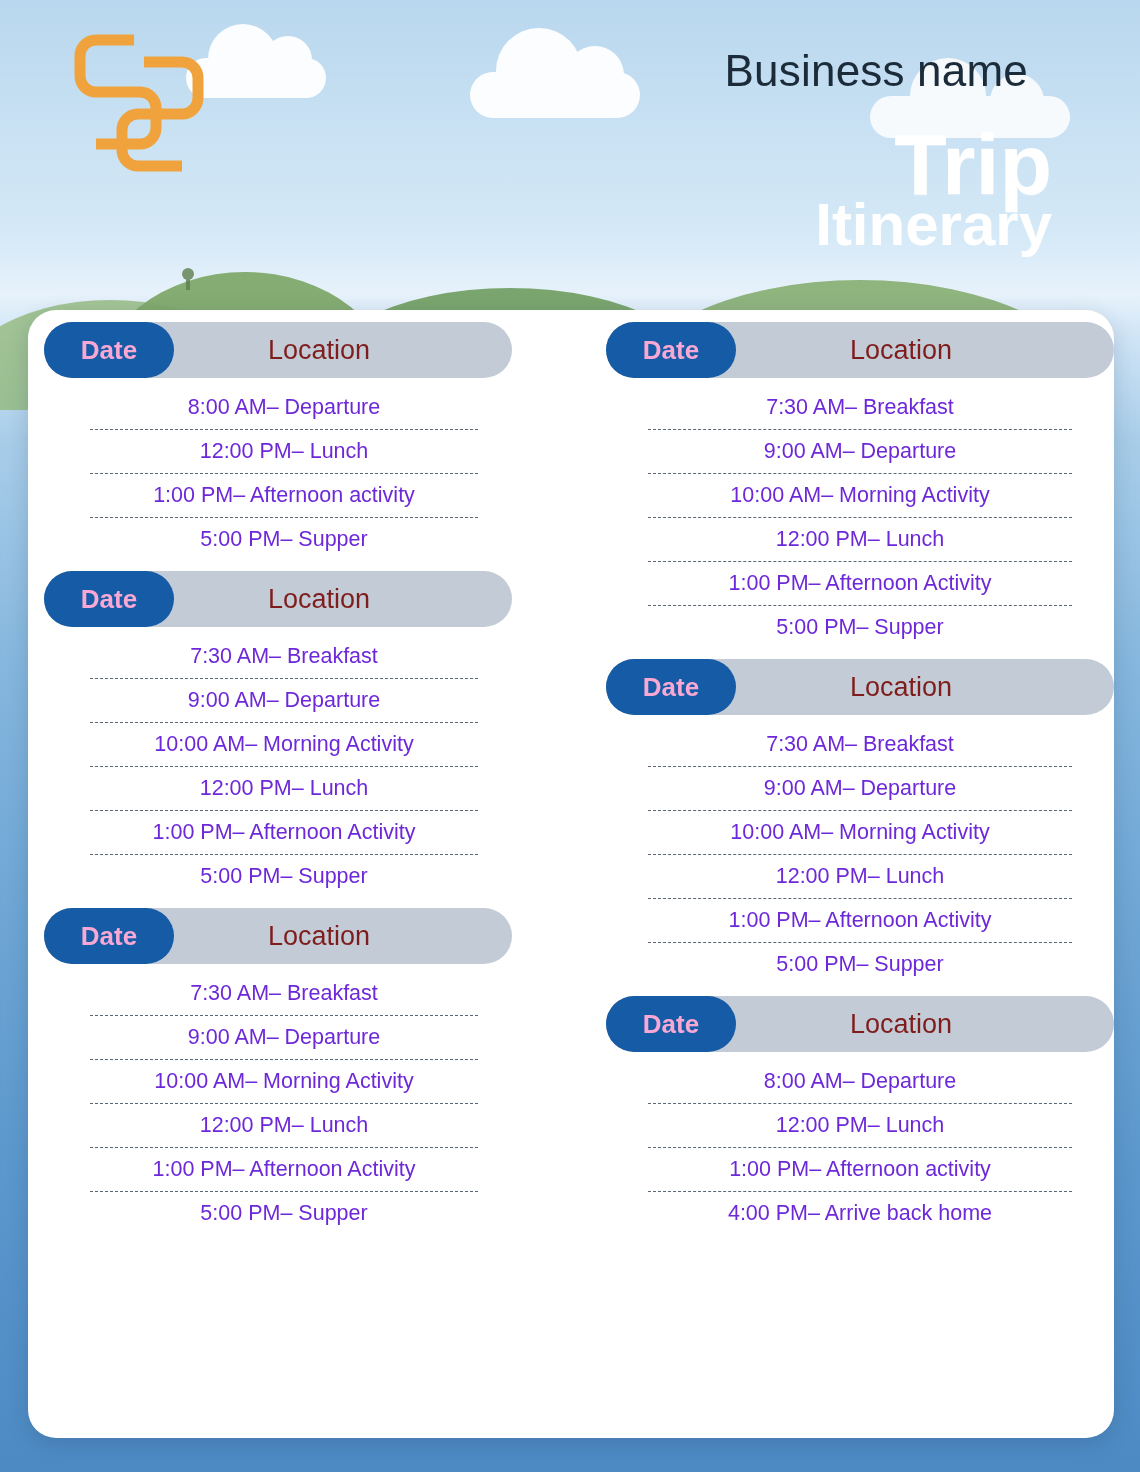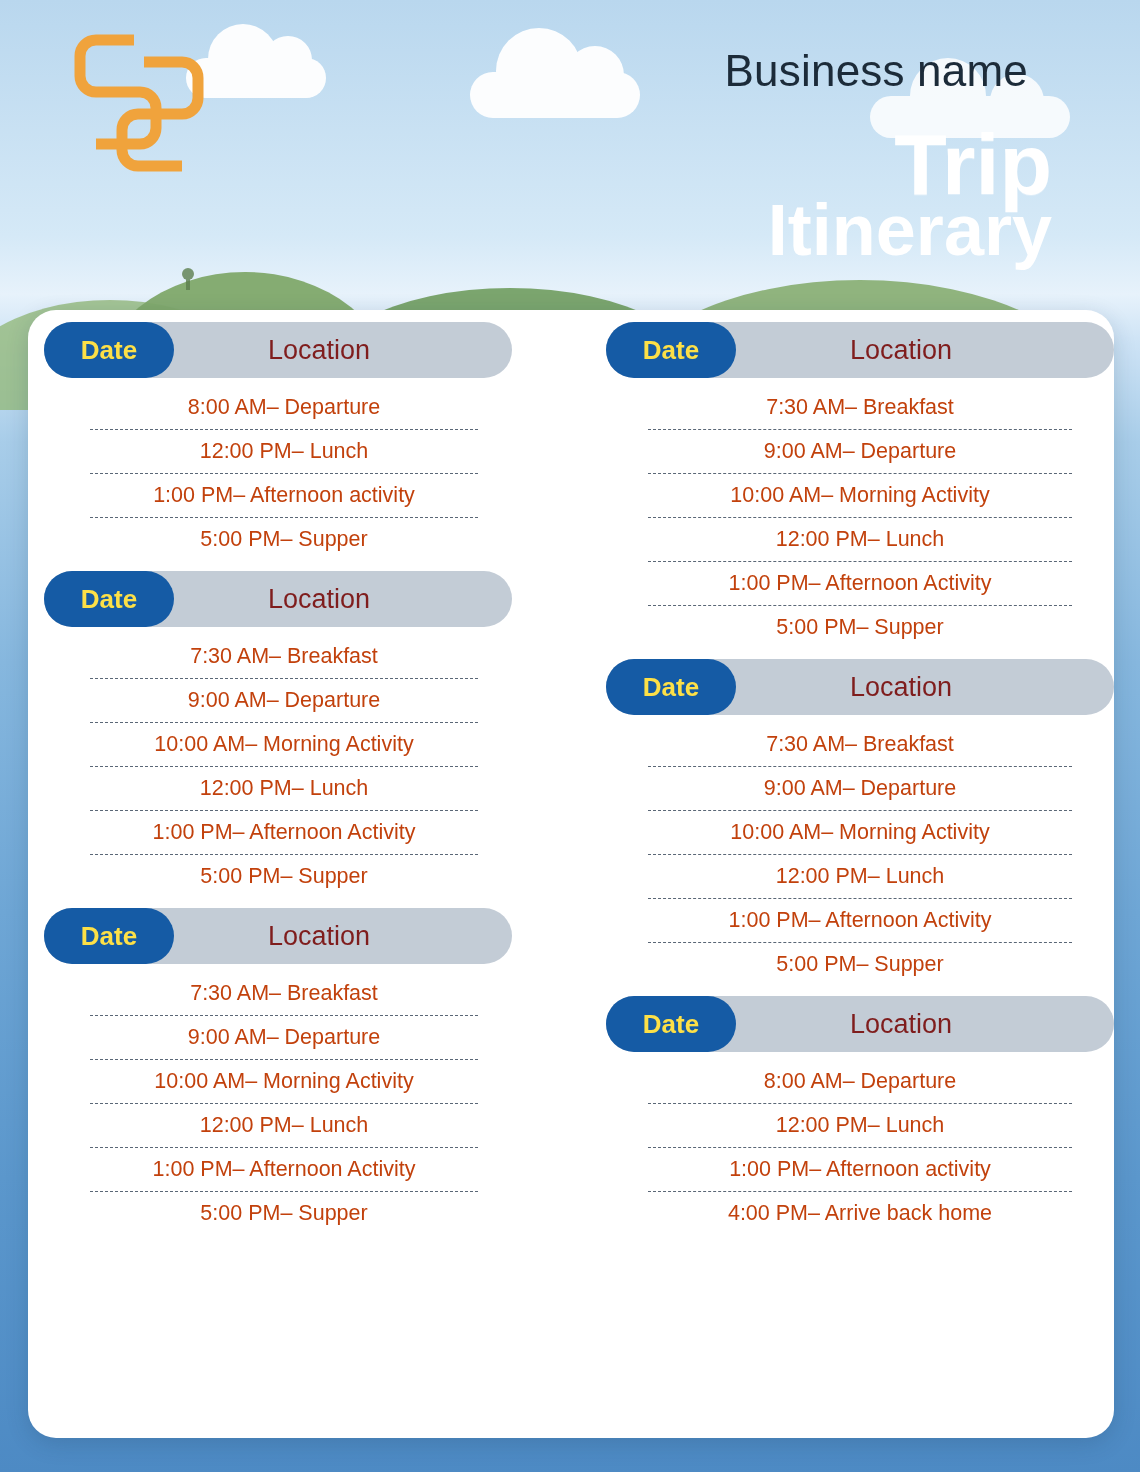--- a/index.html
+++ b/index.html
@@ -136,21 +136,21 @@
     font-size: 86px;
     font-weight: bold;
     color: #ffffff;
     line-height: .95;
     white-space: nowrap;
     text-shadow: 0 1px 0 rgba(255,255,255,.3);
   }
   .title-itinerary {
     position: absolute;
     right: 88px; top: 196px;
-    font-size: 72px;
+    font-size: 60px;
     font-weight: bold;
     color: #ffffff;
     line-height: .95;
     white-space: nowrap;
     margin-left: 34px;
   }
 
   
   .card {
     position: absolute;
@@ -187,41 +187,41 @@
     margin-bottom: 8px;
   }
   .date-pill {
     position: relative;
     z-index: 2;
     height: 56px;
     min-width: 130px;
     padding: 0 26px;
     background: #155ba5;
     border-radius: 28px;
-    color: #fde047;
+    color: #f9a8d4;
     font-size: 26px;
     font-weight: bold;
     display: flex;
     align-items: center;
     justify-content: center;
     box-sizing: border-box;
   }
   .location-label {
     flex: 1;
     text-align: center;
     font-size: 27px;
     color: #7f1d1d;
     padding-right: 48px;
   }
 
   .items { list-style: none; margin: 0; padding: 0; }
   .item {
     text-align: center;
     font-size: 21.5px;
-    color: #c2410c;
+    color: #6d28d9;
     padding: 9px 0 9px 0;
     border-bottom: 1px dashed #5a6776;
     margin: 0 46px;
   }
   .item:last-child {
     border-bottom: none;
   }
 
   
   .col-right .item { margin: 0 42px; }

